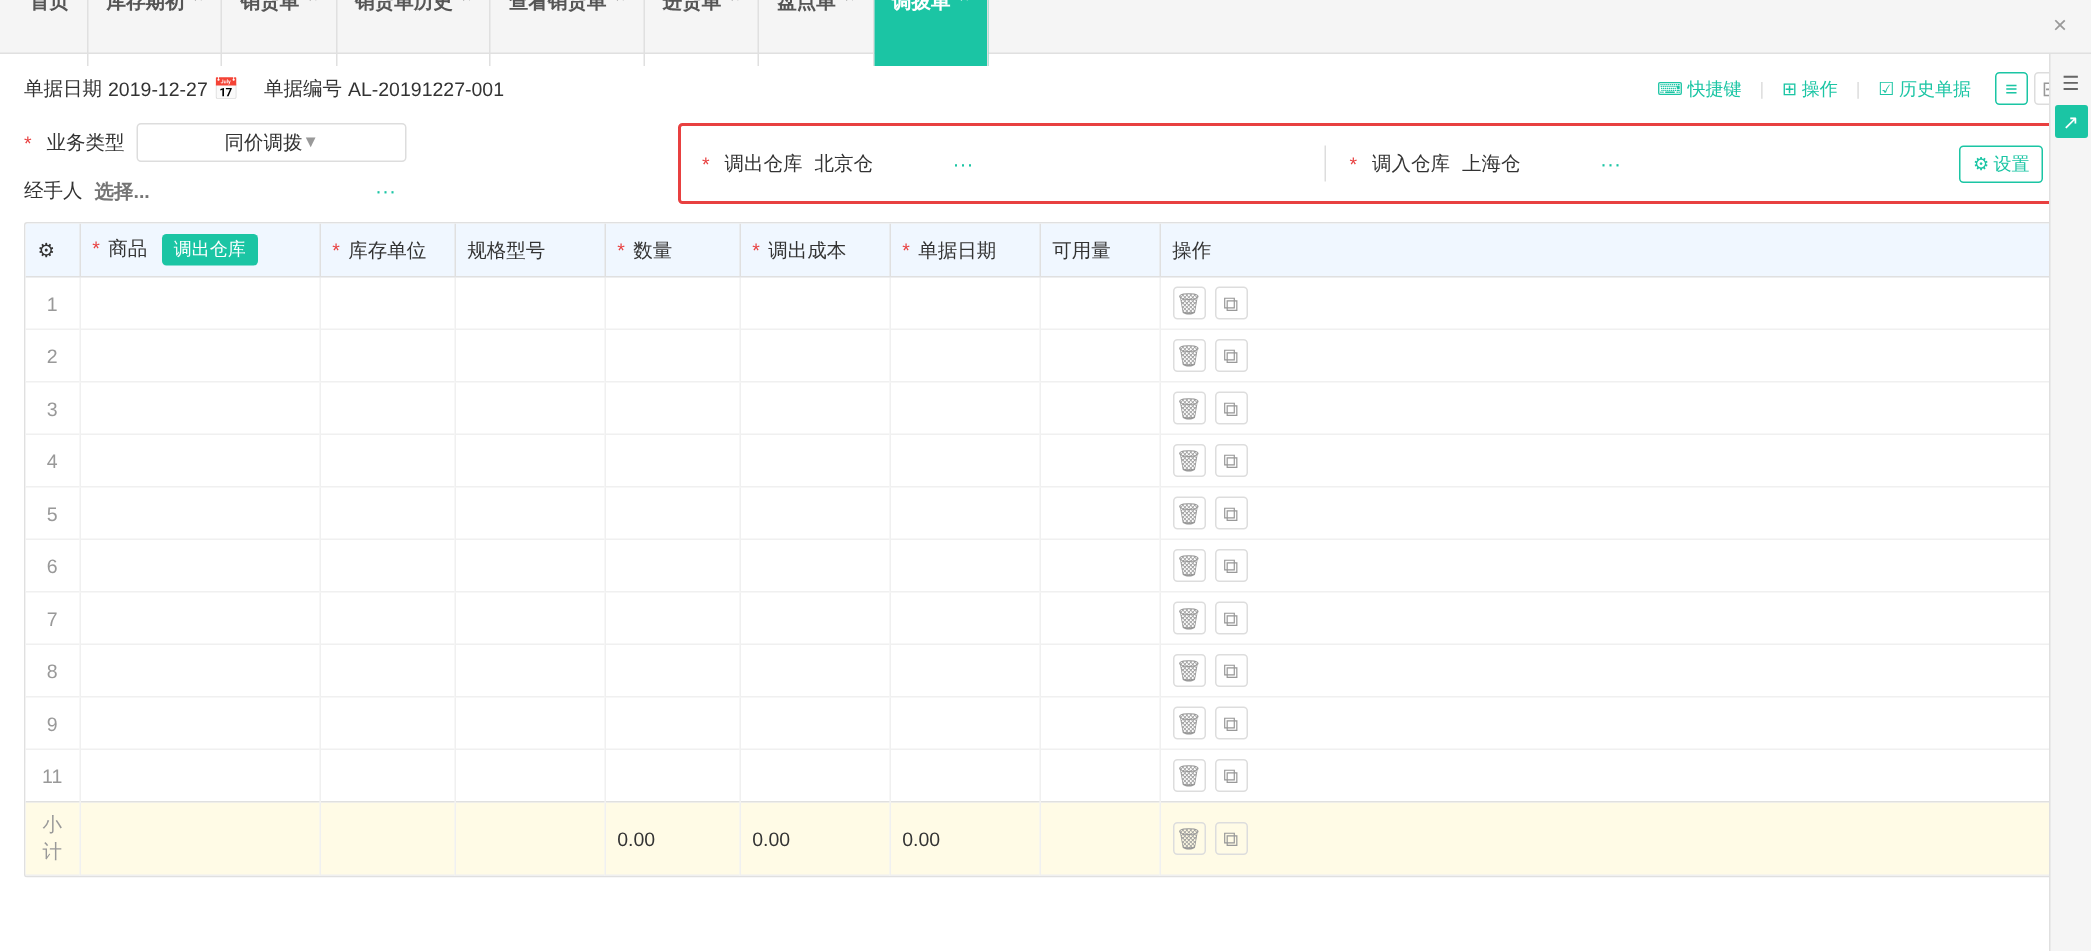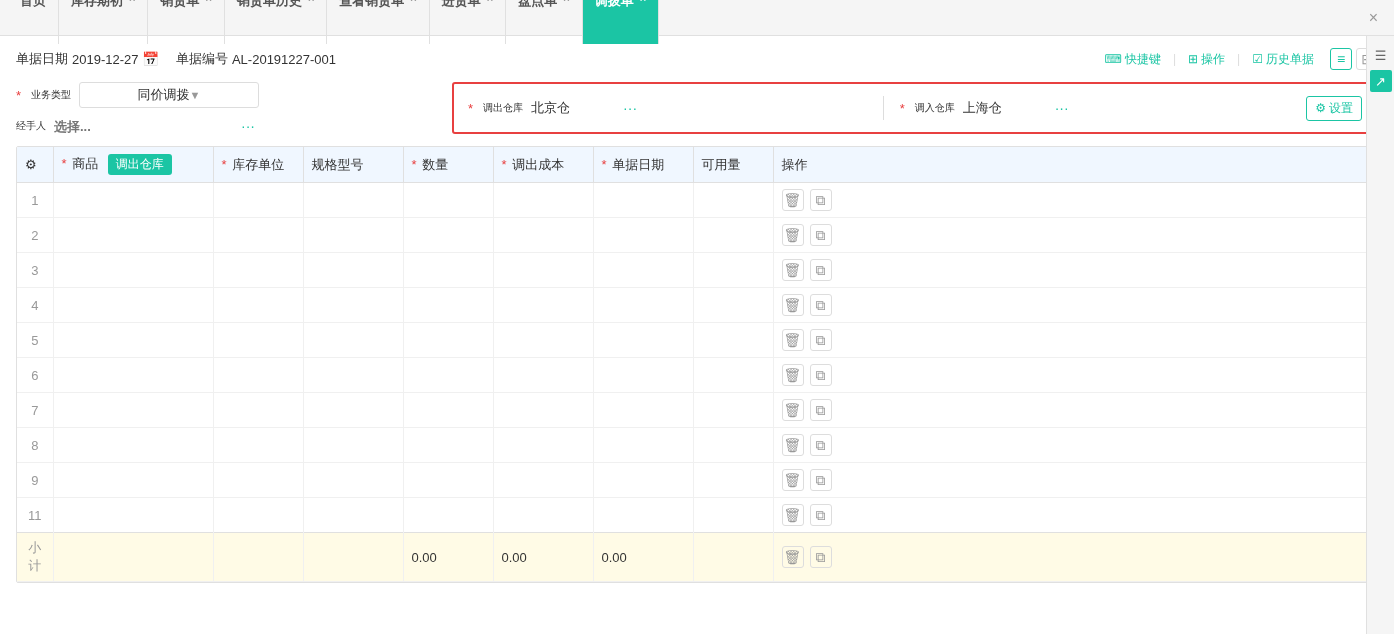--- a/index.html
+++ b/index.html
@@ -107,21 +107,21 @@
       gap: 0;
       position: relative;
     }
 
     .form-row {
       display: flex;
       align-items: center;
       gap: 8px;
     }
     .required-star { color: #e84040; margin-right: 2px; }
-    .field-label { color: #333; font-size: 10px; white-space: nowrap; }
+    .field-label { color: #333; font-size: 13px; white-space: nowrap; }
     .field-value {
       color: #333;
       font-size: 13px;
       min-width: 80px;
     }
     .dropdown-select {
       display: flex;
       align-items: center;
       border: 1px solid #ddd;
       border-radius: 3px;

